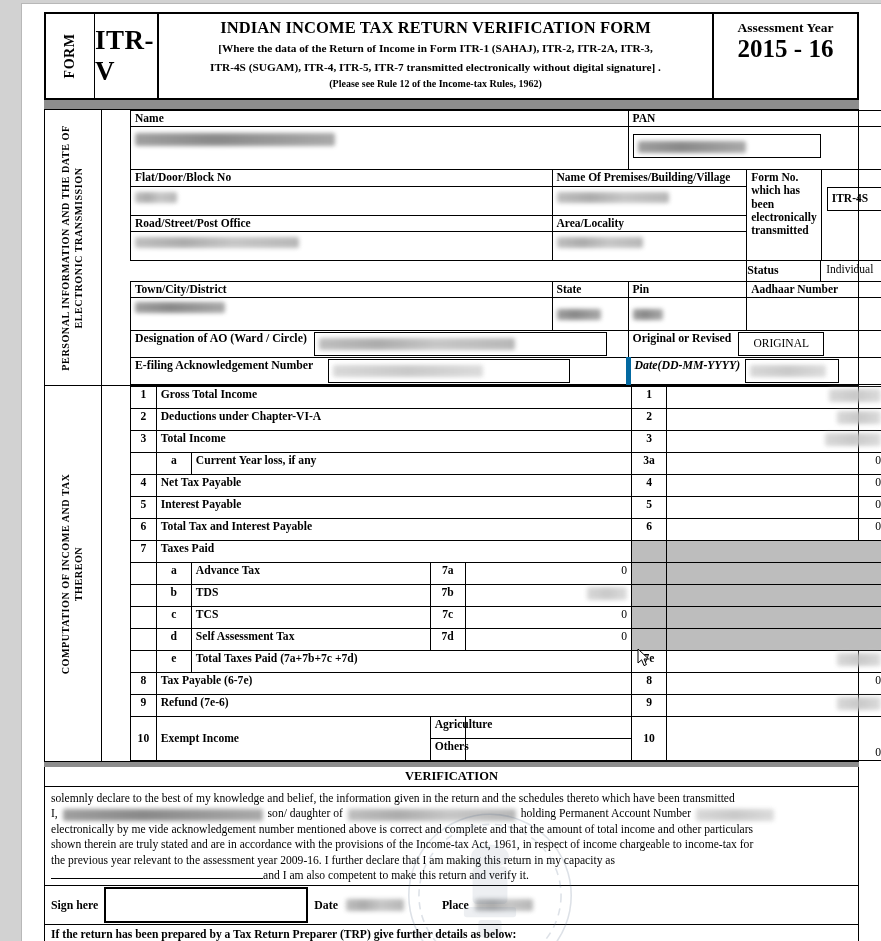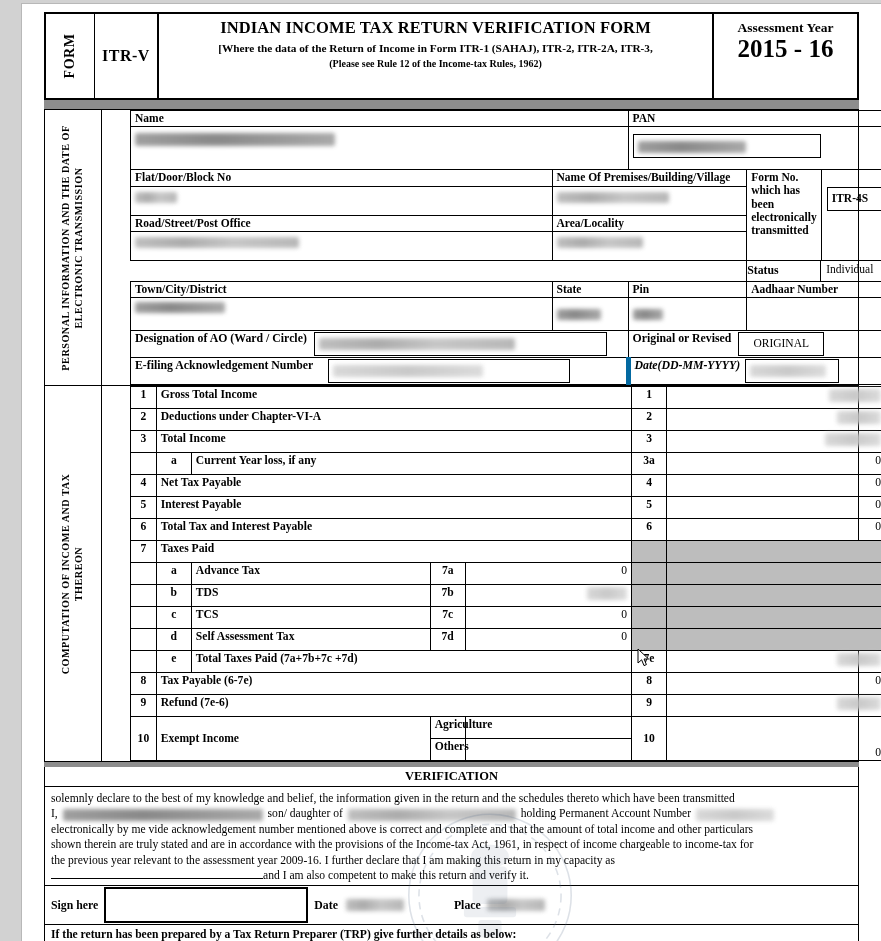--- a/index.html
+++ b/index.html
@@ -43,21 +43,21 @@
     width:48px;border-right:1px solid #000;position:relative;flex:none;
   }
   .vtext{
     position:absolute;left:50%;top:50%;
     transform:translate(-50%,-50%) rotate(-90deg);
     white-space:nowrap;font-weight:bold;letter-spacing:.5px;
   }
   .hdr-itrv{
     width:62px;border-right:2px solid #000;flex:none;
     display:flex;align-items:center;justify-content:center;
-    font-size:16px;font-weight:bold;letter-spacing:.5px;
+    font-size:27px;font-weight:bold;letter-spacing:.5px;
   }
   .hdr-mid{flex:1;border-right:2px solid #000;text-align:center;padding:4px 6px 2px;}
   .hdr-t1{font-size:16.5px;font-weight:bold;letter-spacing:.1px;line-height:1.2;text-align:center;}
   .hdr-t2{font-size:11.3px;font-weight:bold;line-height:1.55;margin-top:2px;}
   .hdr-t3{font-size:10px;font-weight:bold;margin-top:1px;}
   .hdr-ay{width:143px;flex:none;text-align:center;padding-top:6px;}
   .hdr-ay-l{font-size:13.5px;font-weight:bold;}
   .hdr-ay-v{font-size:25px;font-weight:bold;letter-spacing:0px;line-height:1.05;}
 
   .gapbar{height:9px;background:#8d8d8d;}
@@ -113,20 +113,21 @@
 <div class="sheet">
 
   <div class="hdr-wrap">
     <div class="hdr-form">
       <span class="vtext" style="font-size:14px;">FORM</span>
     </div>
     <div class="hdr-itrv">ITR-V</div>
     <div class="hdr-mid">
       <div class="hdr-t1">INDIAN INCOME TAX RETURN VERIFICATION FORM</div>
       <div class="hdr-t2">[Where the data of the Return of Income in Form ITR-1 (SAHAJ), ITR-2, ITR-2A, ITR-3,</div>
+      <div class="hdr-t2">ITR-4S (SUGAM), ITR-4, ITR-5, ITR-7  transmitted electronically without digital signature] .</div>
       <div class="hdr-t3">(Please see Rule 12 of the Income-tax Rules, 1962)</div>
     </div>
     <div class="hdr-ay">
       <div class="hdr-ay-l">Assessment Year</div>
       <div class="hdr-ay-v">2015 - 16</div>
     </div>
   </div>
 
   <div class="gapbar"></div>
 
@@ -433,21 +434,21 @@
       <div>the previous year relevant to the assessment year 2009-16. I further declare that I am making this return in my capacity as</div>
       <div>
         <span style="display:inline-block;width:212px;border-bottom:1px solid #000;"></span><span>and I am also competent to make this return and verify it.</span>
       </div>
     </div>
     <div class="sigrow" style="border-top:1px solid #000;">
       <span class="b" style="font-size:11.8px;padding-left:6px;">Sign here</span>
       <span class="sigbox"></span>
       <span class="b" style="font-size:11.8px;">Date</span>
       <span class="redact" style="width:58px;height:12px;margin:0 8px;"></span>
-      <span class="b" style="font-size:11.8px;margin-left:42px;">Place</span>
+      <span class="b" style="font-size:11.8px;margin-left:30px;">Place</span>
       <span class="redact" style="width:58px;height:12px;margin-left:6px;"></span>
     </div>
   </div>
 
   <div style="border:1px solid #000;border-top:none;">
     <div class="trp-note">If the return has been prepared by a Tax Return Preparer (TRP) give further details as below:</div>
 
   </div>
 
 </div>

